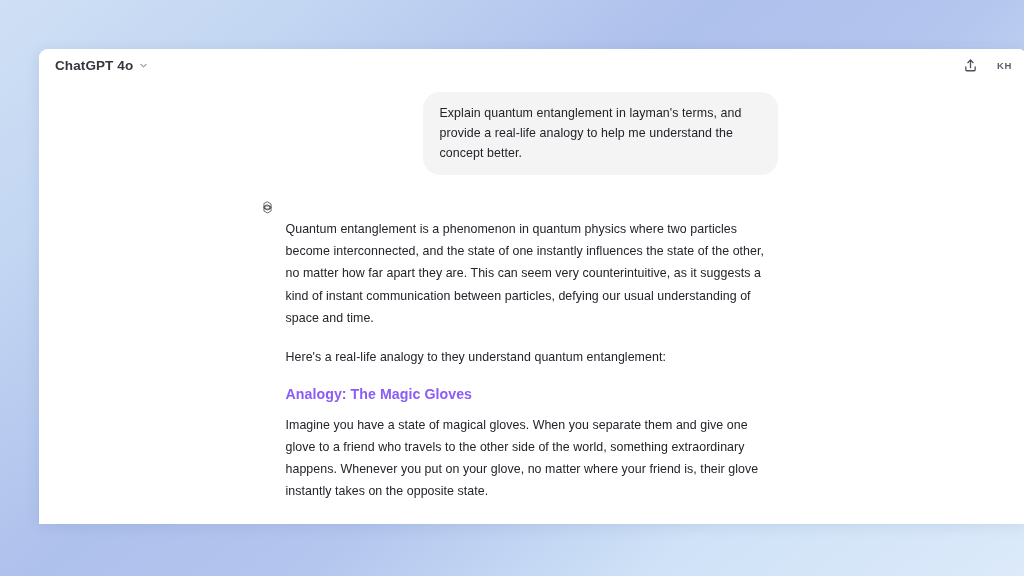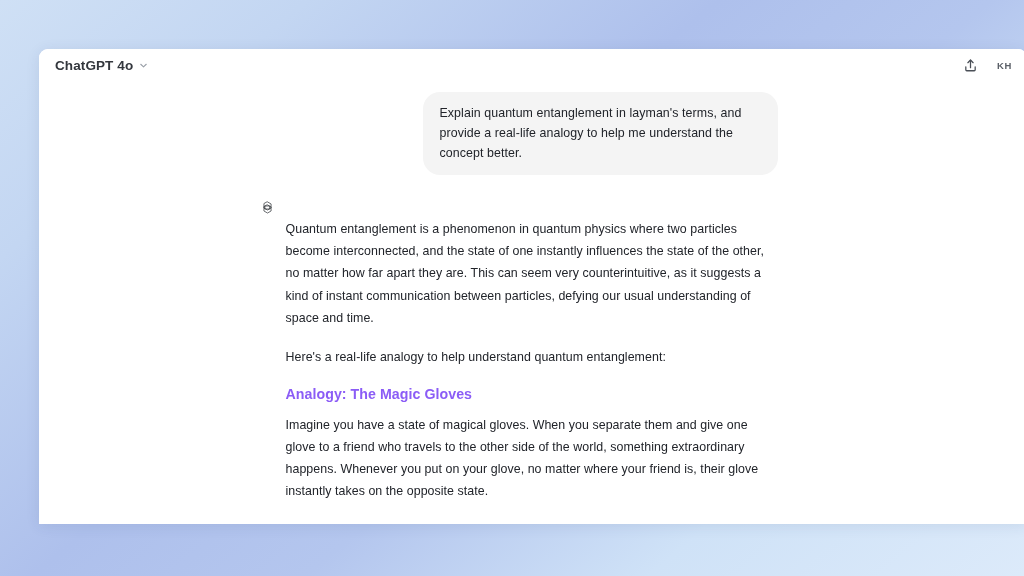--- a/index.html
+++ b/index.html
@@ -222,21 +222,21 @@
             <path d="M12 3.1 L17.7 6.3 L17.7 12.8 L12 16.0 L6.3 12.8 L6.3 6.3 Z"></path>
             <path d="M12 7.9 L17.7 11.1 L17.7 17.6 L12 20.8 L6.3 17.6 L6.3 11.1 Z"></path>
             <path d="M8.4 9.6 L15.5 9.6 L15.5 14.4 L8.4 14.4 Z"></path>
           </svg>
         </div>
 
         <div class="assistant-body">
 
           <p>Quantum entanglement is a phenomenon in quantum physics where two particles become interconnected, and the state of one instantly influences the state of the other, no matter how far apart they are. This can seem very counterintuitive, as it suggests a kind of instant communication between particles, defying our usual understanding of space and time.</p>
 
-          <p>Here's a real-life analogy to help understand quantum entanglement:</p>
+          <p>Here's a real-life analogy to they understand quantum entanglement:</p>
 
           <h3 class="msg-heading">Analogy: The Magic Gloves</h3>
 
           <p>Imagine you have a state of magical gloves. When you separate them and give one glove to a friend who travels to the other side of the world, something extraordinary happens. Whenever you put on your glove, no matter where your friend is, their glove instantly takes on the opposite state.</p>
 
           <p class="tight">For quantum:</p>
 
         </div>
       </div>
 

